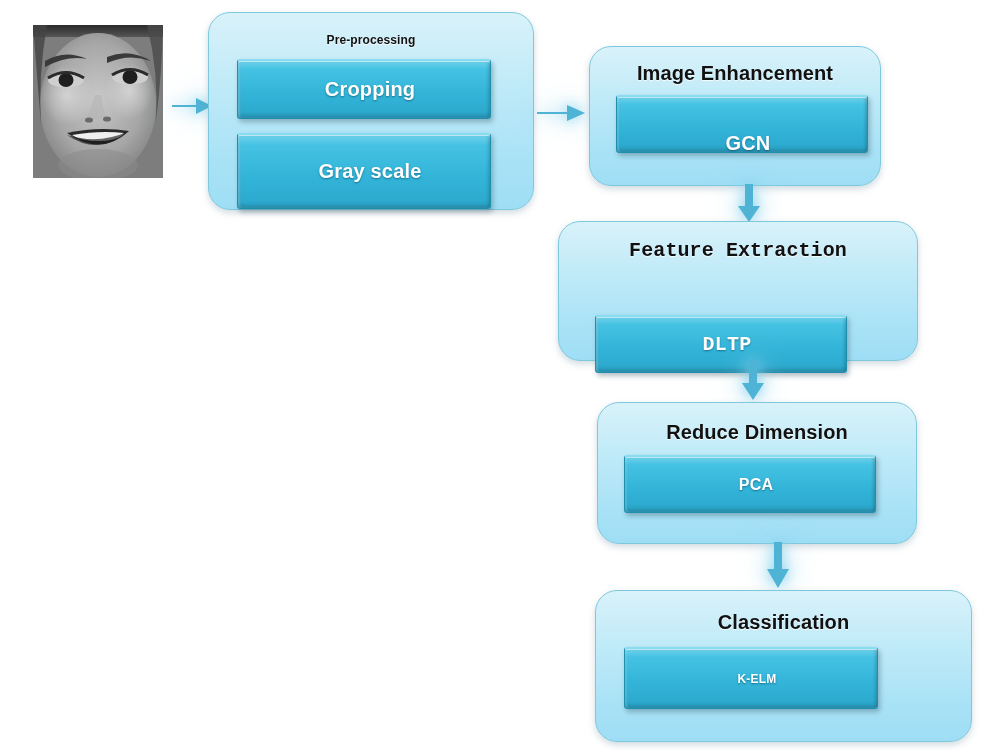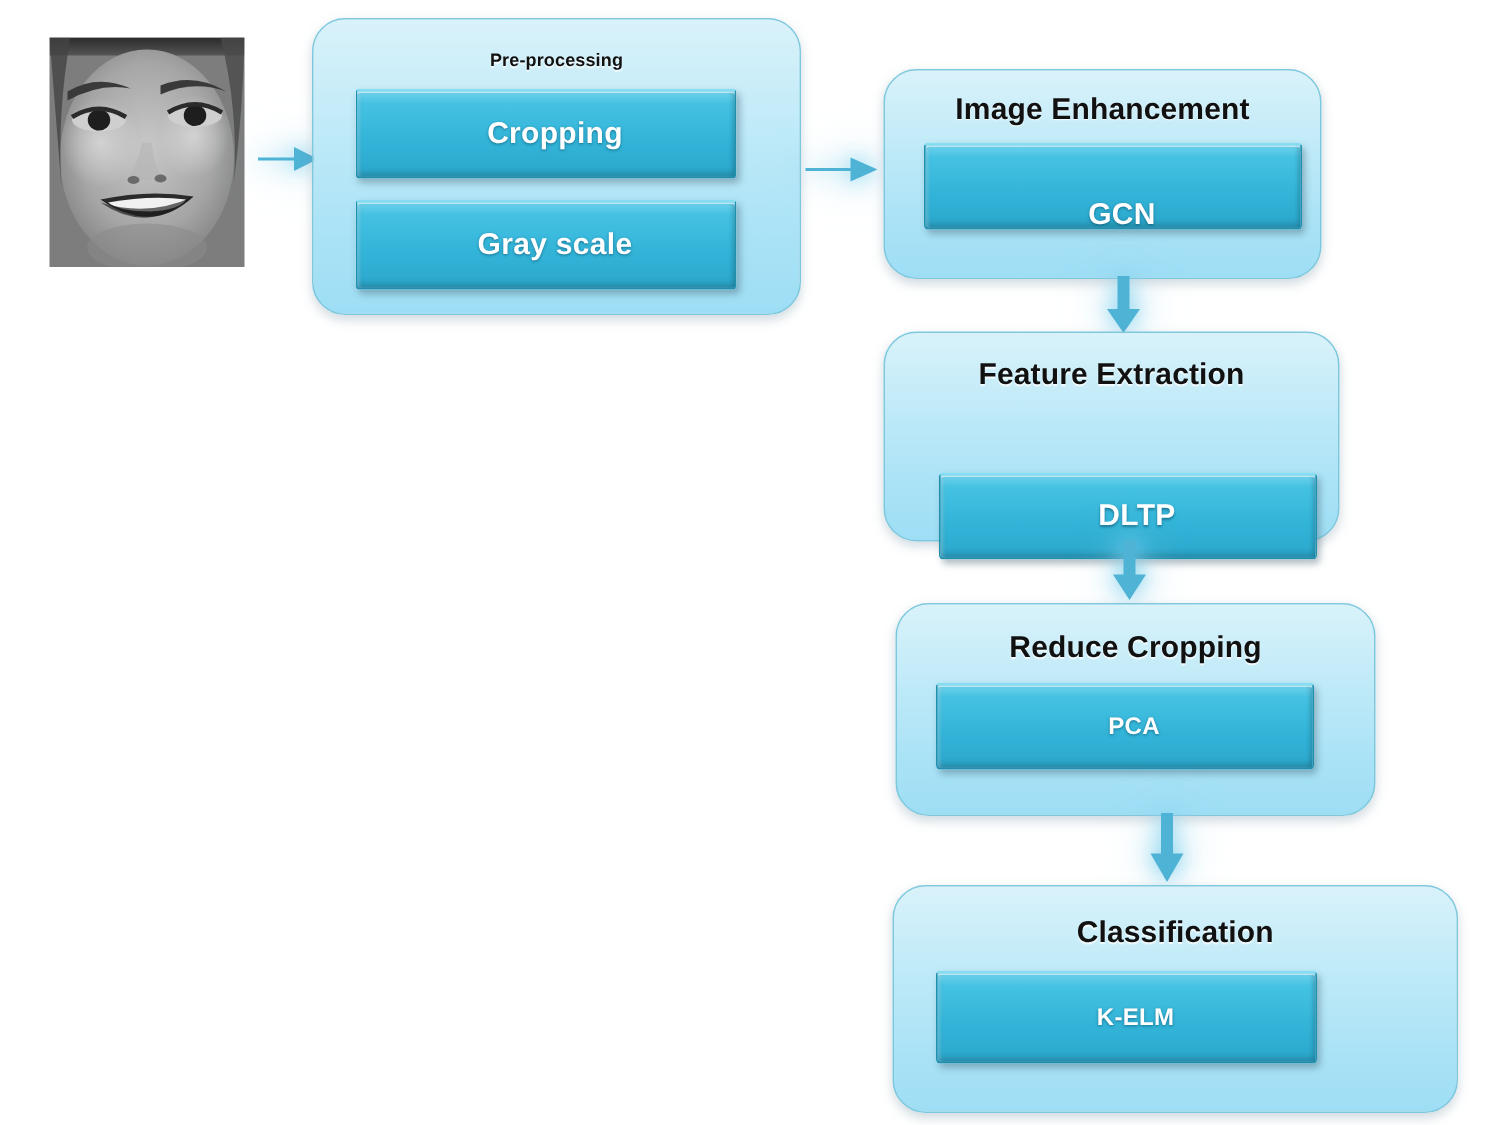--- a/index.html
+++ b/index.html
@@ -141,21 +141,21 @@
     <svg width="44" height="26" viewBox="0 0 44 26">
       <path d="M2 12 H26 V5 L42 13 L26 21 V14 H2 Z" fill="#4fb3d6"></path>
     </svg>
   </div>
 
   <div class="stage" style="left:208px; top:12px; width:326px; height:198px;">
     <div class="stage-title" style="top:20px; font-size:12px;">Pre-processing</div>
     <div class="chip" style="left:28px; top:46px; width:254px; height:60px;">
       <span class="chip-label" style="font-size:20px;">Cropping</span>
     </div>
-    <div class="chip" style="left:28px; top:120px; width:254px; height:60px;">
+    <div class="chip" style="left:28px; top:120px; width:254px; height:76px;">
       <span class="chip-label" style="font-size:20px;">Gray scale</span>
     </div>
   </div>
 
   <div class="arrow" style="left:535px; top:100px; width:52px; height:26px;">
     <svg width="52" height="26" viewBox="0 0 52 26">
       <path d="M2 12 H32 V5 L50 13 L32 21 V14 H2 Z" fill="#4fb3d6"></path>
     </svg>
   </div>
 
@@ -165,46 +165,46 @@
       <span class="chip-label" style="font-size:20px;margin-top:37px;">GCN</span>
     </div>
   </div>
 
   <div class="arrow" style="left:736px; top:182px; width:26px; height:42px;">
     <svg width="26" height="42" viewBox="0 0 26 42">
       <path d="M9 2 V24 H2 L13 40 L24 24 H17 V2 Z" fill="#4fb3d6"></path>
     </svg>
   </div>
 
-  <div class="stage" style="left:589px; top:221px; width:304px; height:140px;">
+  <div class="stage" style="left:558px; top:221px; width:360px; height:140px;font-family:Liberation Mono, monospace;">
     <div class="stage-title" style="top:17px; font-size:20px;">Feature Extraction</div>
     <div class="chip" style="left:36px; top:50px; width:252px; height:58px;margin-top:43px;">
       <span class="chip-label" style="font-size:20px;">DLTP</span>
     </div>
   </div>
 
   <div class="arrow" style="left:740px; top:358px; width:26px; height:44px;">
     <svg width="26" height="44" viewBox="0 0 26 44">
       <path d="M9 2 V25 H2 L13 42 L24 25 H17 V2 Z" fill="#4fb3d6"></path>
     </svg>
   </div>
 
   <div class="stage" style="left:597px; top:402px; width:320px; height:142px;">
-    <div class="stage-title" style="top:18px; font-size:20px;">Reduce Cropping</div>
+    <div class="stage-title" style="top:18px; font-size:20px;">Reduce Dimension</div>
     <div class="chip" style="left:26px; top:52px; width:252px; height:58px;">
       <span class="chip-label" style="font-size:16px;">PCA</span>
     </div>
   </div>
 
   <div class="arrow" style="left:765px; top:540px; width:26px; height:50px;">
     <svg width="26" height="50" viewBox="0 0 26 50">
       <path d="M9 2 V29 H2 L13 48 L24 29 H17 V2 Z" fill="#4fb3d6"></path>
     </svg>
   </div>
 
   <div class="stage" style="left:595px; top:590px; width:377px; height:152px;">
     <div class="stage-title" style="top:20px; font-size:20px;">Classification</div>
     <div class="chip" style="left:28px; top:56px; width:254px; height:62px;">
-      <span class="chip-label" style="font-size:16px;text-align:right;">K-ELM</span>
+      <span class="chip-label" style="font-size:12px;text-align:right;">K-ELM</span>
     </div>
   </div>
 
 </div>
 
 </body></html>

